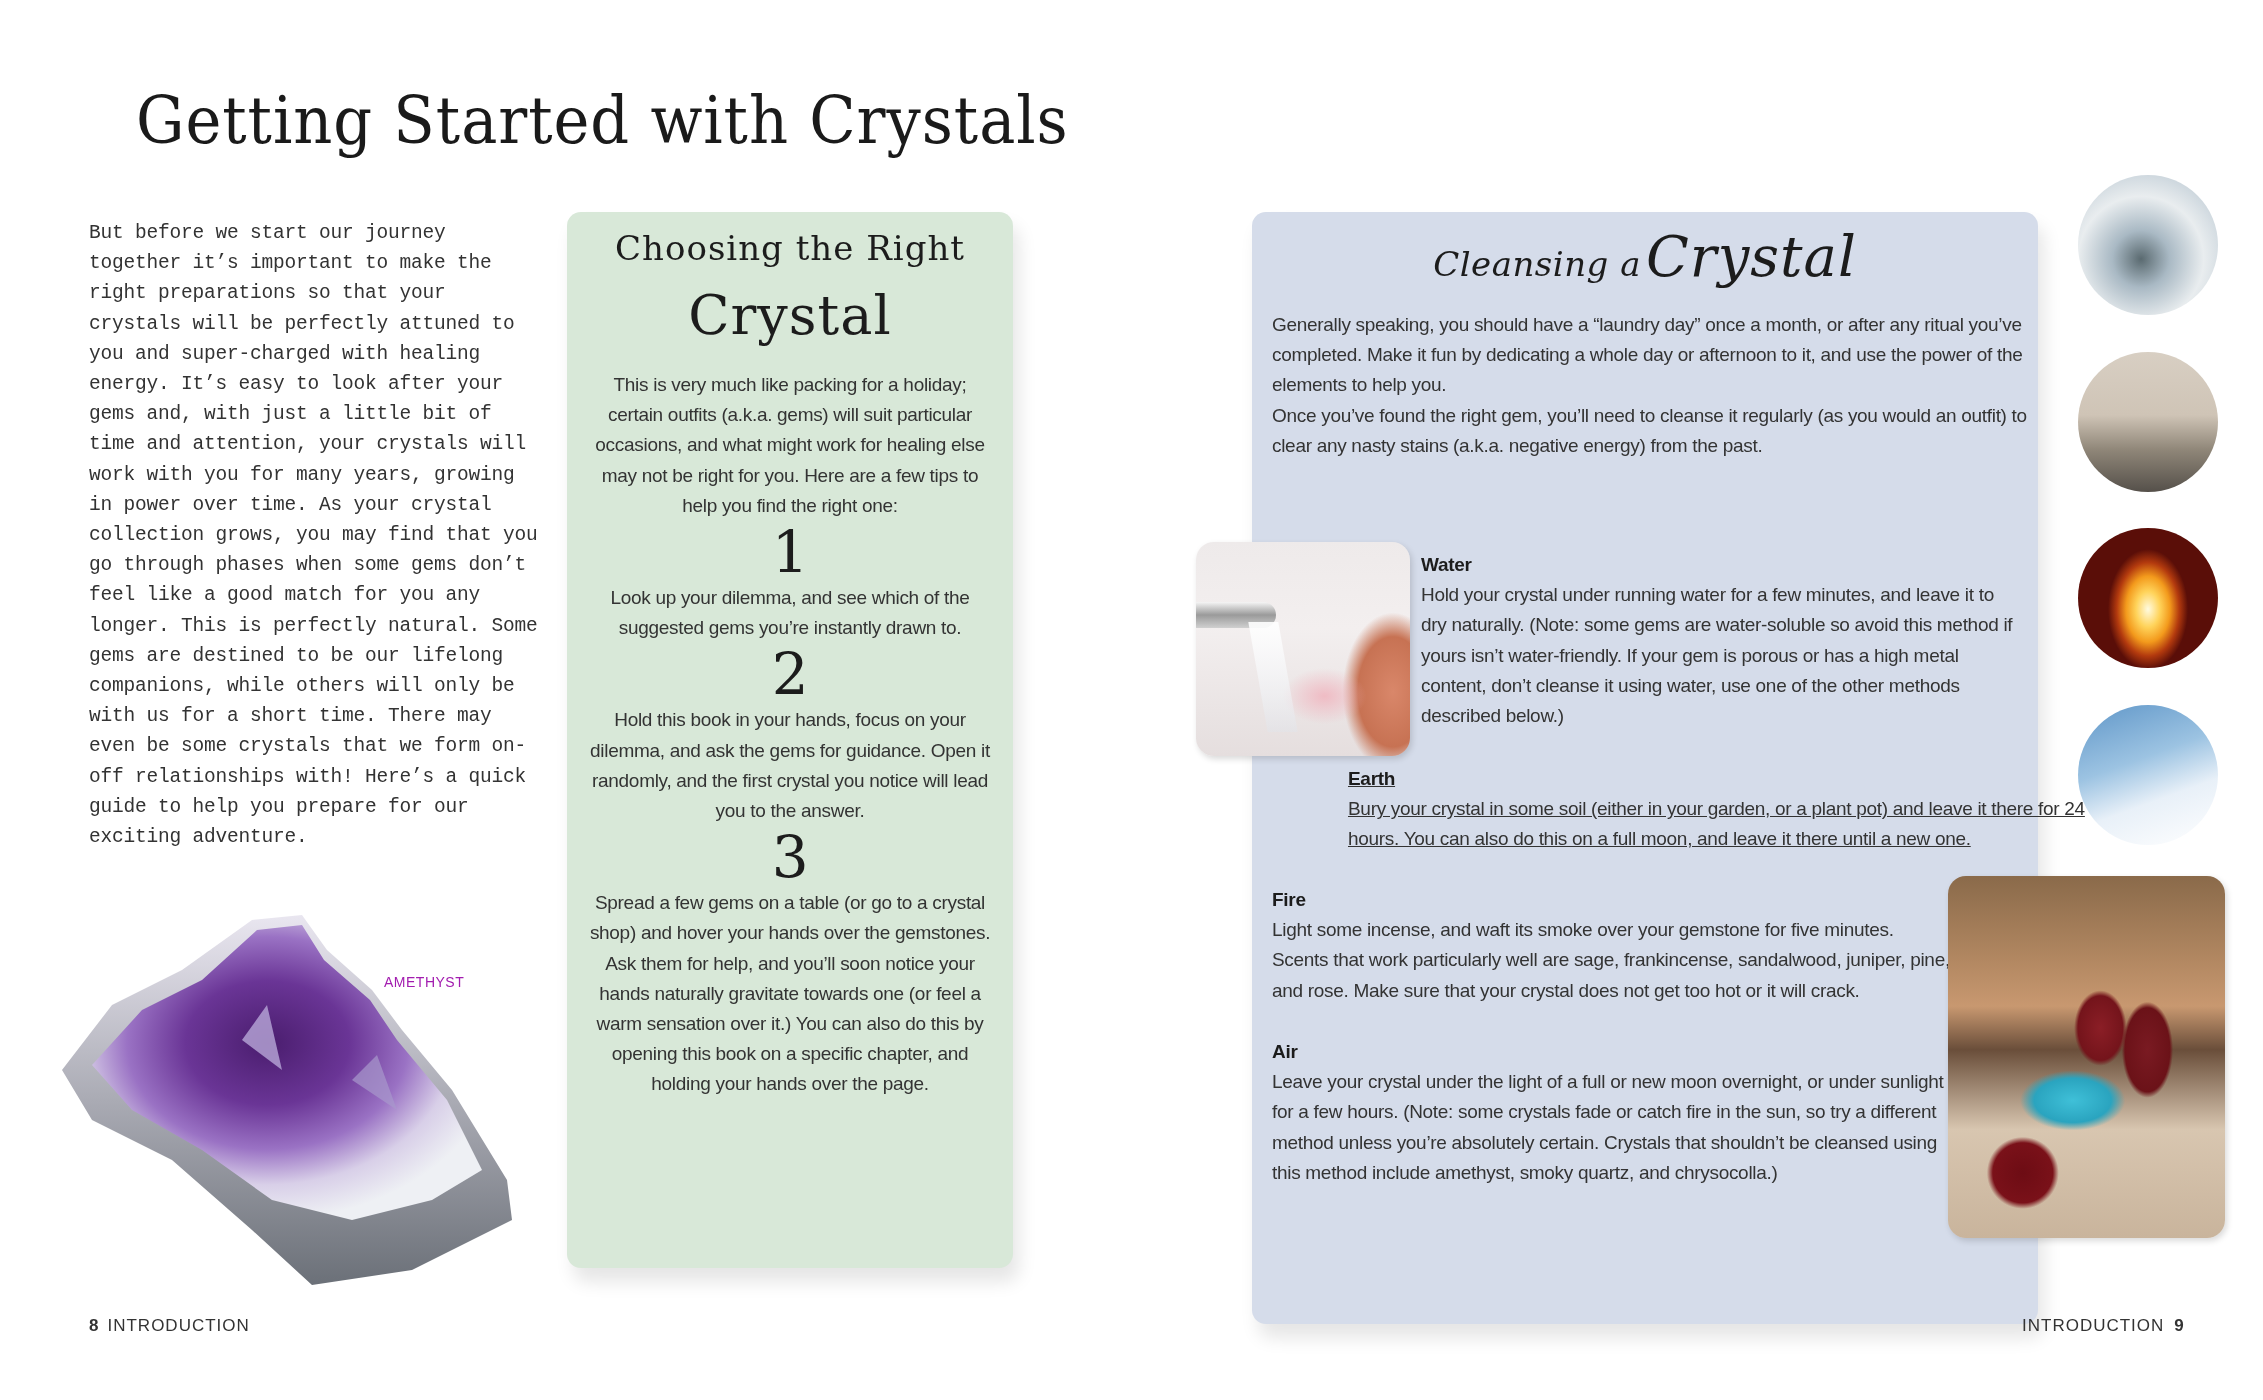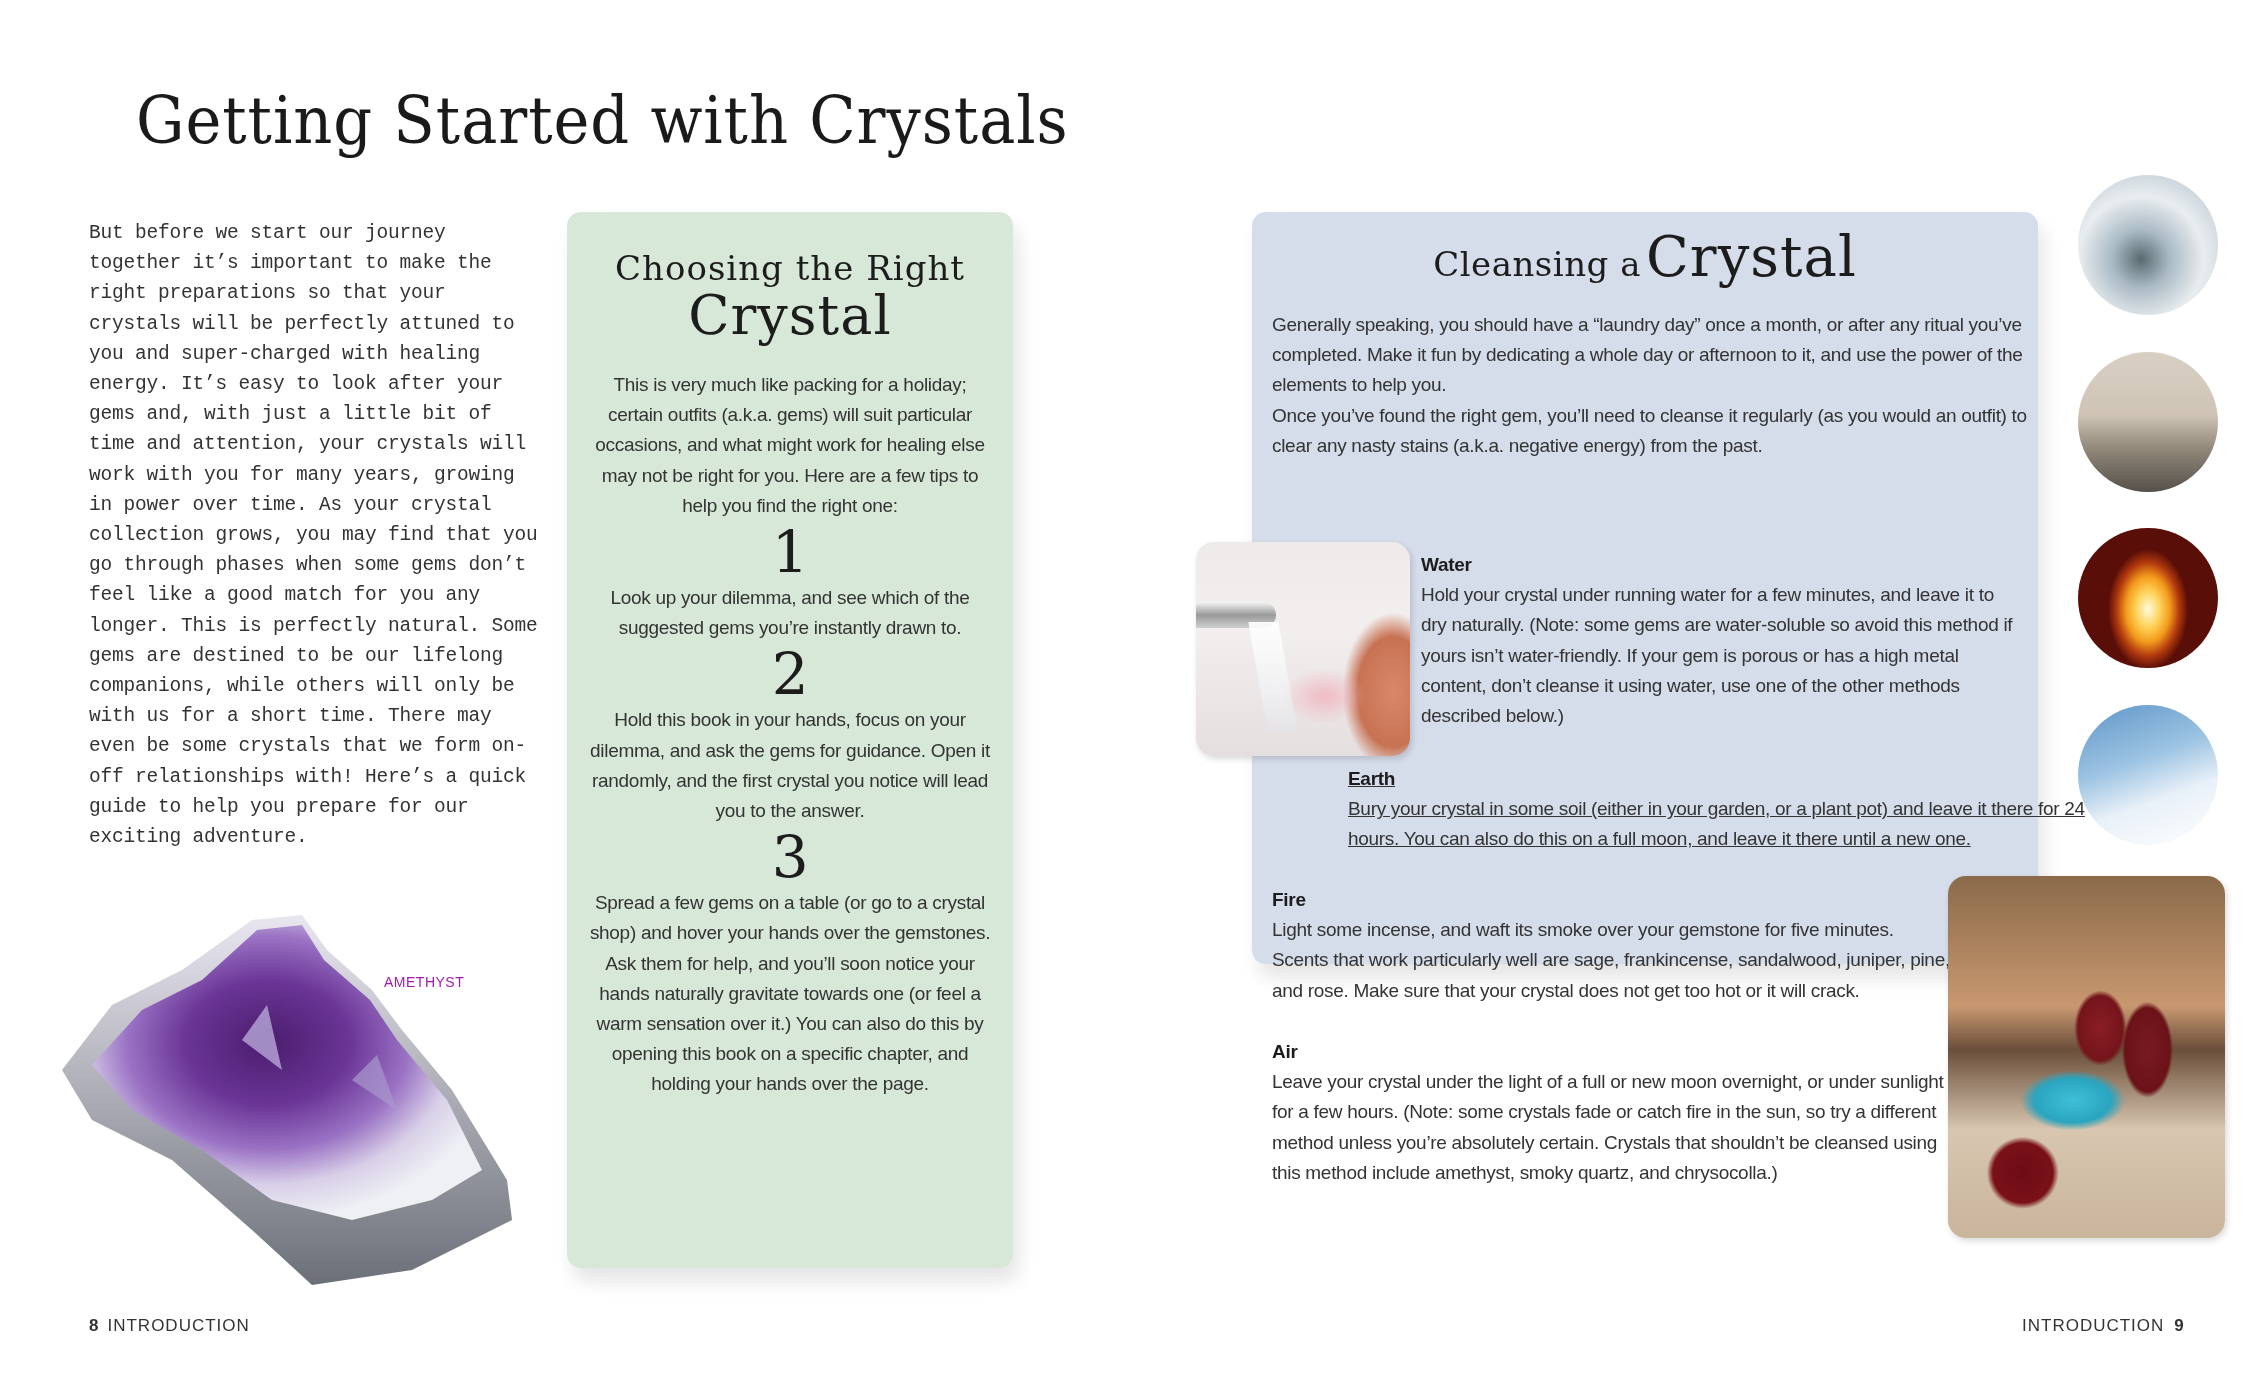--- a/index.html
+++ b/index.html
@@ -6,24 +6,24 @@
   body { width: 2263px; height: 1400px; position: relative; overflow: hidden;
          font-family: "Liberation Sans", "DejaVu Sans", sans-serif; color: #2a2a2a; }
   .abs { position: absolute; }
   .title { left: 136px; top: 82px; font-family: "DejaVu Serif", "Liberation Serif", serif;
            font-size: 66px; font-weight: 300; letter-spacing: 1px; color: #1a1a1a;
            transform: scaleX(0.92); transform-origin: left top; white-space: nowrap; }
   .intro { left: 89px; top: 218px; width: 460px; font-size: 19.5px; line-height: 30.2px; color: #333; letter-spacing: -0.2px; font-family: Liberation Mono, monospace; }
 
   .panel { border-radius: 14px; box-shadow: 6px 14px 18px rgba(0,0,0,0.10); }
   .green { left: 567px; top: 212px; width: 446px; height: 1056px; background: #d8e8d8; }
-  .blue  { left: 1252px; top: 212px; width: 786px; height: 752px; background: #d5dcea; }
+  .blue  { left: 1252px; top: 212px; width: 786px; height: 1112px; background: #d5dcea; font-style: italic; }
 
   .panel-head { text-align: center; font-family: "DejaVu Serif", "Liberation Serif", serif; color: #1c1c1c; }
-  .green .ph1 { position: absolute; left: 0; right: 0; top: 36px; font-size: 34px; font-weight: 300; letter-spacing: 1px; }
+  .green .ph1 { position: absolute; left: 0; right: 0; top: 16px; font-size: 34px; font-weight: 300; letter-spacing: 1px; }
   .green .ph2 { position: absolute; left: 0; right: 0; top: 72px; font-size: 54px; font-weight: 300; letter-spacing: 1px; }
   .green .body { position: absolute; left: 18px; right: 18px; top: 158px; text-align: center;
                  font-size: 19px; line-height: 30.2px; color: #333; letter-spacing: -0.3px; }
   .green .num { display: block; font-family: "DejaVu Serif", "Liberation Serif", serif; font-size: 58px; line-height: 62px; font-weight: 300; color: #1c1c1c; margin: 0; }
 
   .blue .ph { position: absolute; left: 0; right: 0; top: 12px; text-align: center; font-family: "DejaVu Serif", "Liberation Serif", serif; color:#1c1c1c; }
   .blue .ph .small { font-size: 34px; font-weight: 300; letter-spacing: 0.5px; }
   .blue .ph .big { font-size: 56px; font-weight: 300; letter-spacing: 1px; }
   .blue-text { font-size: 19px; line-height: 30.2px; color: #333; letter-spacing: -0.3px; }
   .b-intro { left: 1272px; top: 310px; width: 760px; }

